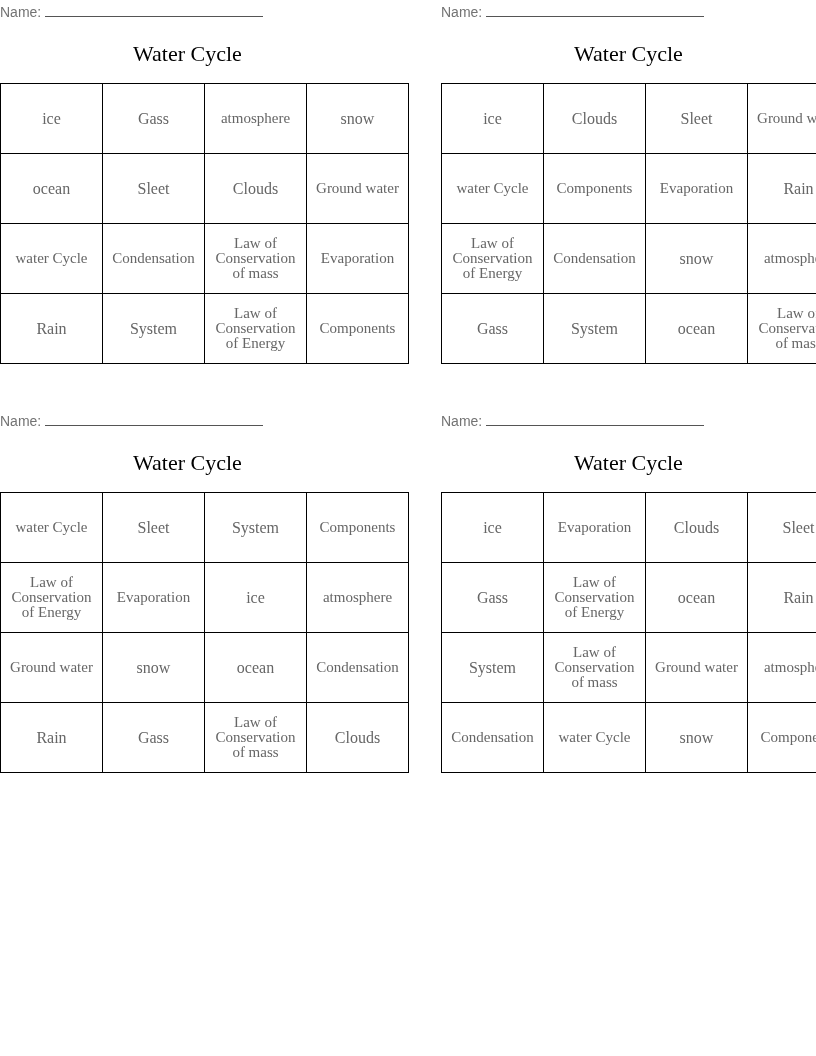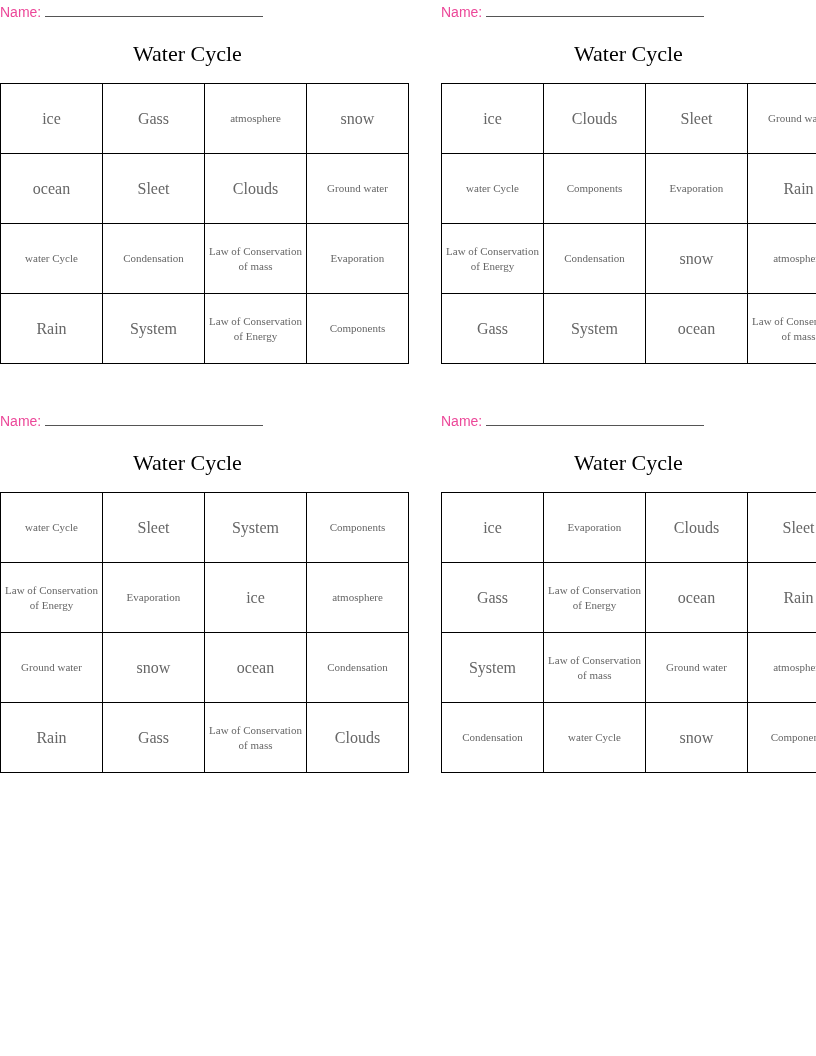--- a/index.html
+++ b/index.html
@@ -1,24 +1,24 @@
 <!DOCTYPE html>
 <html><head>
 <meta charset="utf-8">
 <style>
   html, body { margin:0; padding:0; background:#ffffff; }
   body { width:816px; height:1056px; position:relative; overflow:hidden; }
   .card { position:absolute; width:375px; }
-  .name-line { position:absolute; left:0; top:2px; font-family:"Liberation Sans", sans-serif; font-size:14px; color:#ec4899; white-space:nowrap; }
+  .name-line { position:absolute; left:0; top:2px; font-family:"Liberation Sans", sans-serif; font-size:14px; color:#737373; white-space:nowrap; }
   .name-line .blank { display:inline-block; width:218px; border-bottom:1px solid #555; height:14px; vertical-align:baseline; margin-left:4px; }
   .title { position:absolute; left:0; width:375px; top:41px; text-align:center; font-family:"Liberation Serif", serif; font-size:22px; color:#000; }
   table.grid { position:absolute; left:0; top:83px; border-collapse:collapse; table-layout:fixed; width:375px; }
   table.grid td { border:1px solid #000; width:93px; height:69px; padding:0 4px; text-align:center; vertical-align:middle; font-family:"Liberation Serif", serif; color:#666; line-height:15px; }
   td.lg { font-size:16px;margin-left:36px; }
-  td.sm { font-size:11px; }
+  td.sm { font-size:15px; }
 </style>
 </head>
 <body>
 
 <div id="cards-root">
     <div class="card" style="left: 0px; top: 0px; height: 365px;">
       <div class="name-line"><span>Name:</span><span class="blank"></span></div>
       <div class="title">Water Cycle</div>
       <table class="grid">
         <tbody>

